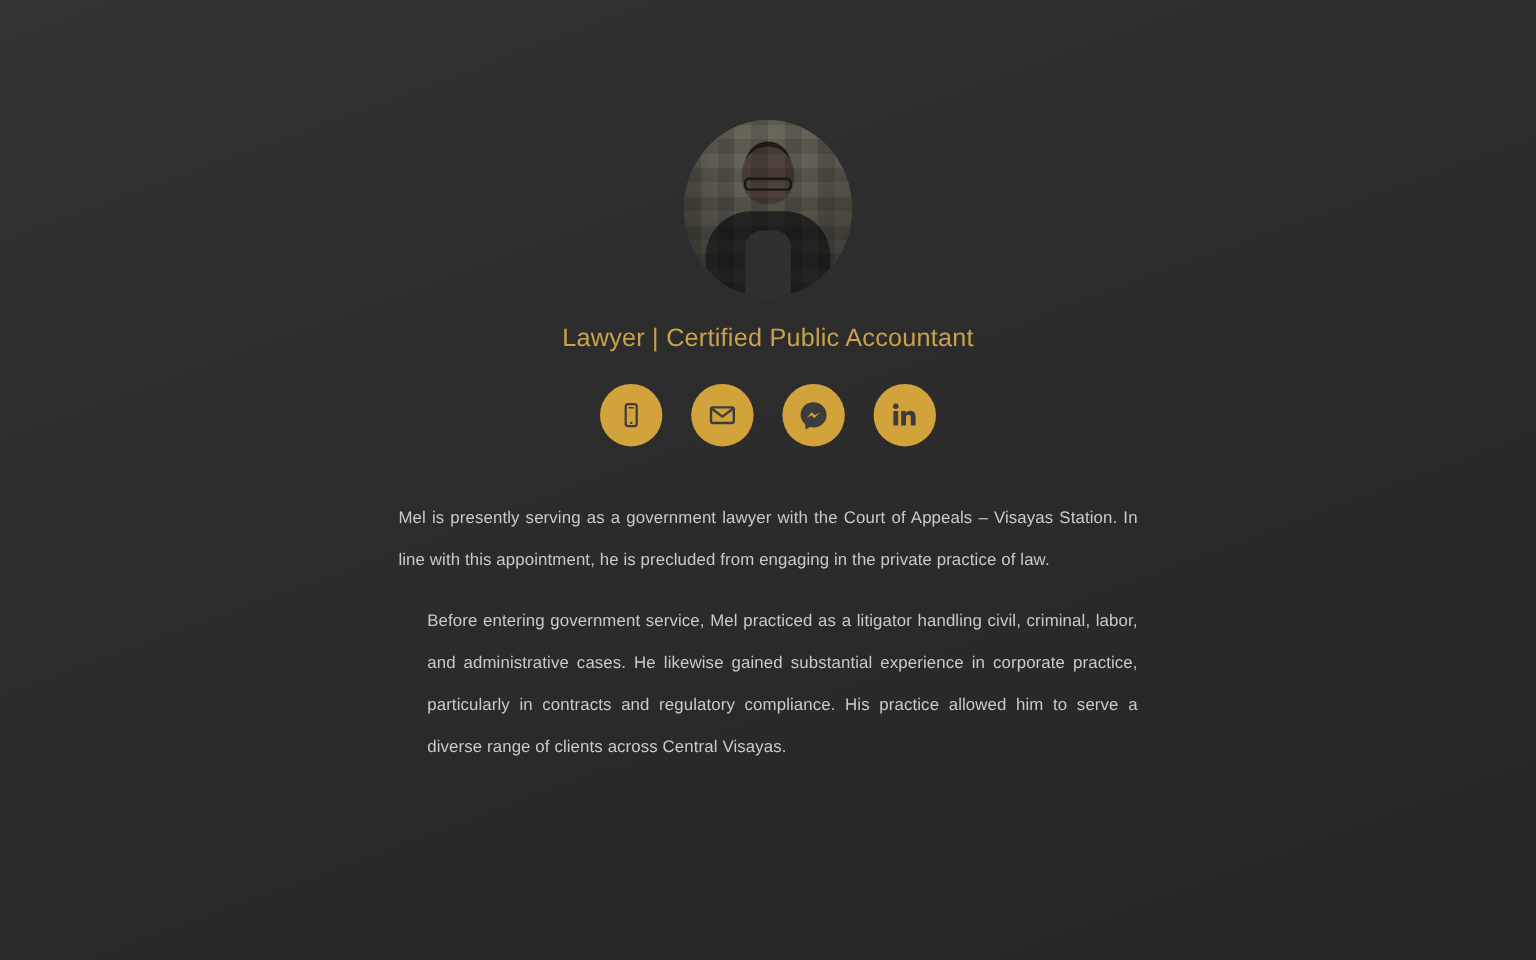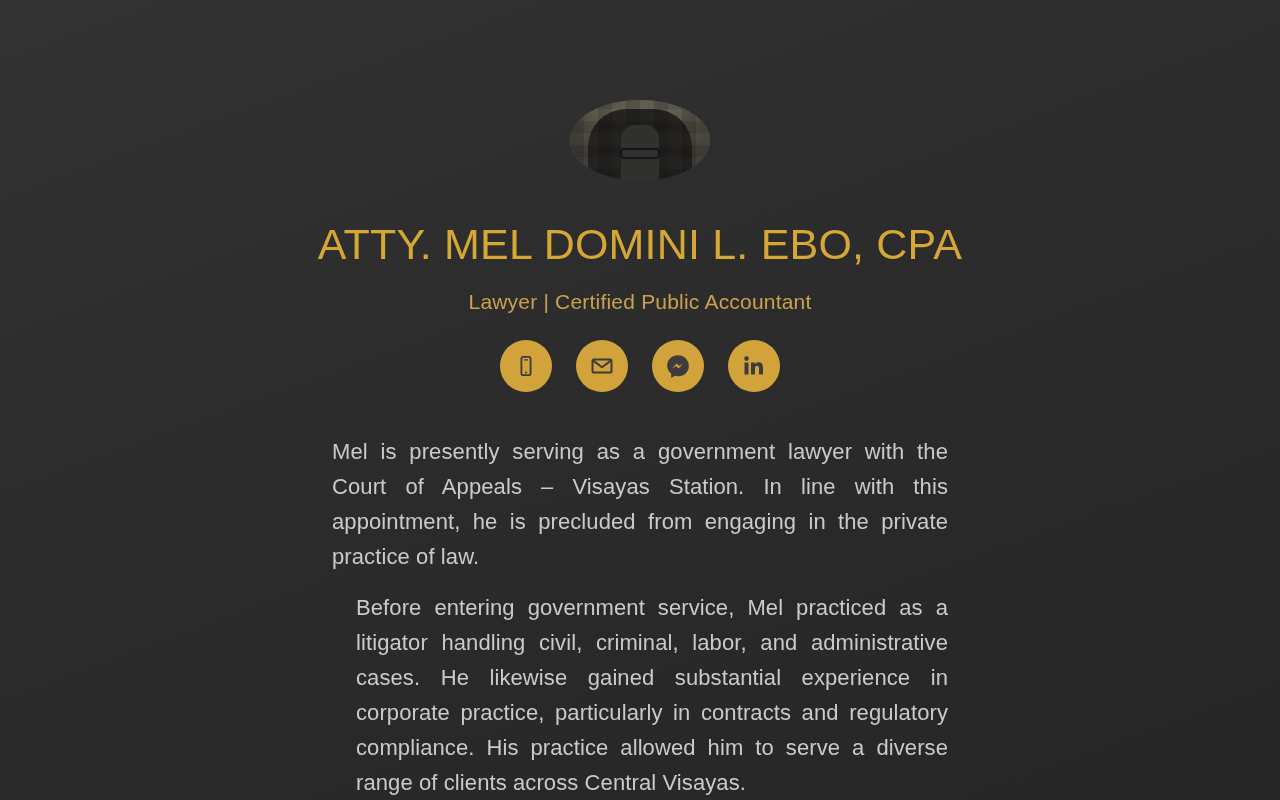--- a/index.html
+++ b/index.html
@@ -138,41 +138,40 @@
   }
   .social-btn svg { display: block; }
 
   
   .bio {
     width: 616px;
     margin-top: 42px;
     color: #c9c9c9;
   }
   .bio p {
-    font-size: 22px;
+    font-size: 14px;
     line-height: 35px;
     text-align: justify;
     color: #cacaca;
     letter-spacing: 0.1px;
   }
   .bio p + p { margin-top: 16px; margin-left: 24px; }
 </style>
 </head>
 <body>
 
 <div class="page">
 
   <div class="avatar-wrap">
     <div class="avatar-photo"></div>
     <div class="avatar-bg-wall"></div>
     <div class="avatar-torso-shirt"></div>
     <div class="avatar-face-glasses"></div>
   </div>
 
-  <h1 class="name">ATTY. MEL DOMINI L. EBO, CPA</h1>
 
   <div class="tagline">Lawyer | Certified Public Accountant</div>
 
   <div class="socials">
 
     <a class="social-btn">
       <span>
         <svg width="22" height="22" viewBox="0 0 24 24" aria-hidden="true">
           <rect x="7" y="2" width="10" height="20" rx="2.2" fill="none" stroke="#3c3c3c" stroke-width="2"></rect>
           <rect x="9.5" y="4.6" width="5" height="1.4" rx="0.7" fill="#3c3c3c"></rect>

